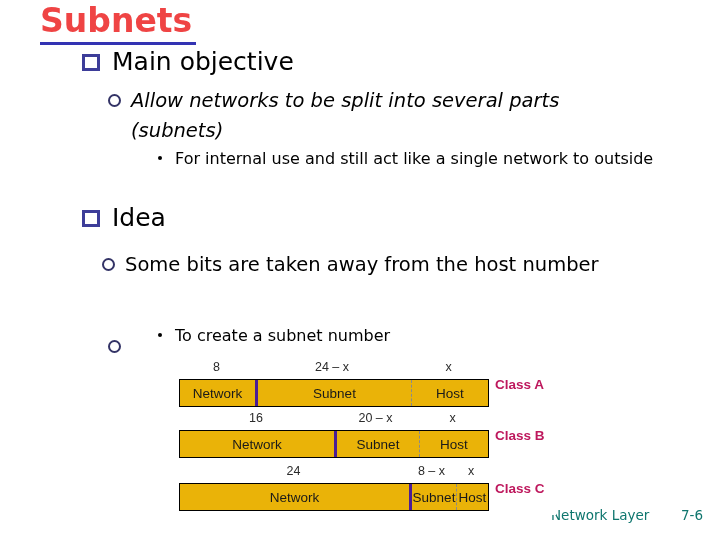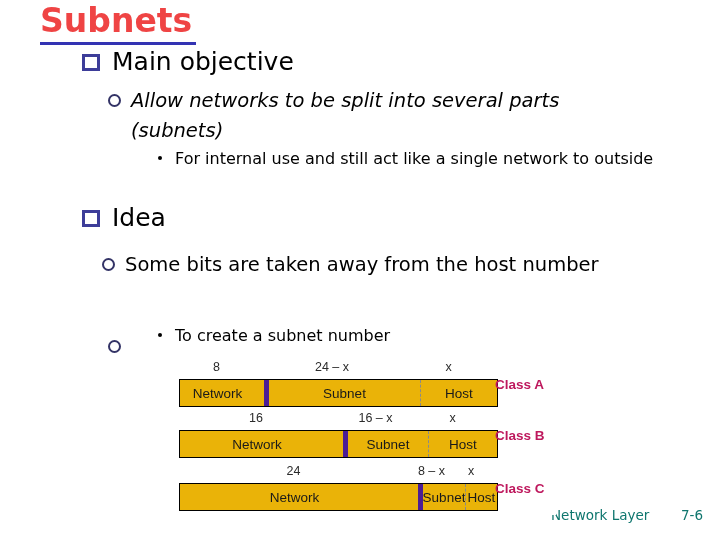--- a/index.html
+++ b/index.html
@@ -99,21 +99,21 @@
     background: #eab308;
   }
   .seg {
     display: flex; align-items: center; justify-content: center;
     font-size: 13.5px;
     color: #1a1a1a;
     box-sizing: border-box;
     white-space: nowrap;
     overflow: hidden;
   }
-  .seg.solid  { border-left: 5px solid #4c1d95; margin-left: 9px; }
+  .seg.solid  { border-left: 3px solid #4c1d95; }
   .seg.dashed { border-left: 1px dashed #8a8a8a; }
   .class-label {
     position: absolute; left: 319px; top: 17px;
     font-size: 13.5px; font-weight: bold; color: #be185d;
     white-space: nowrap;
   }
 </style>
 </head>
 <body>
 
@@ -167,21 +167,21 @@
         <div class="boxes">
           <span class="seg" style="width: 75px;">Network</span>
           <span class="seg solid" style="width: 156px;">Subnet</span>
           <span class="seg dashed" style="width: 77px;">Host</span>
         </div>
         <span class="class-label">Class A</span>
       </div>
       <div class="drow" style="top: 53px;">
         <div class="bits">
           <span class="bit-label" style="width: 154px;">16</span>
-          <span class="bit-label" style="width: 85px;">16 – x</span>
+          <span class="bit-label" style="width: 85px;">20 – x</span>
           <span class="bit-label" style="width: 69px;">x</span>
         </div>
         <div class="boxes">
           <span class="seg" style="width: 154px;">Network</span>
           <span class="seg solid" style="width: 85px;">Subnet</span>
           <span class="seg dashed" style="width: 69px;">Host</span>
         </div>
         <span class="class-label">Class B</span>
       </div>
       <div class="drow" style="top: 106px;">

